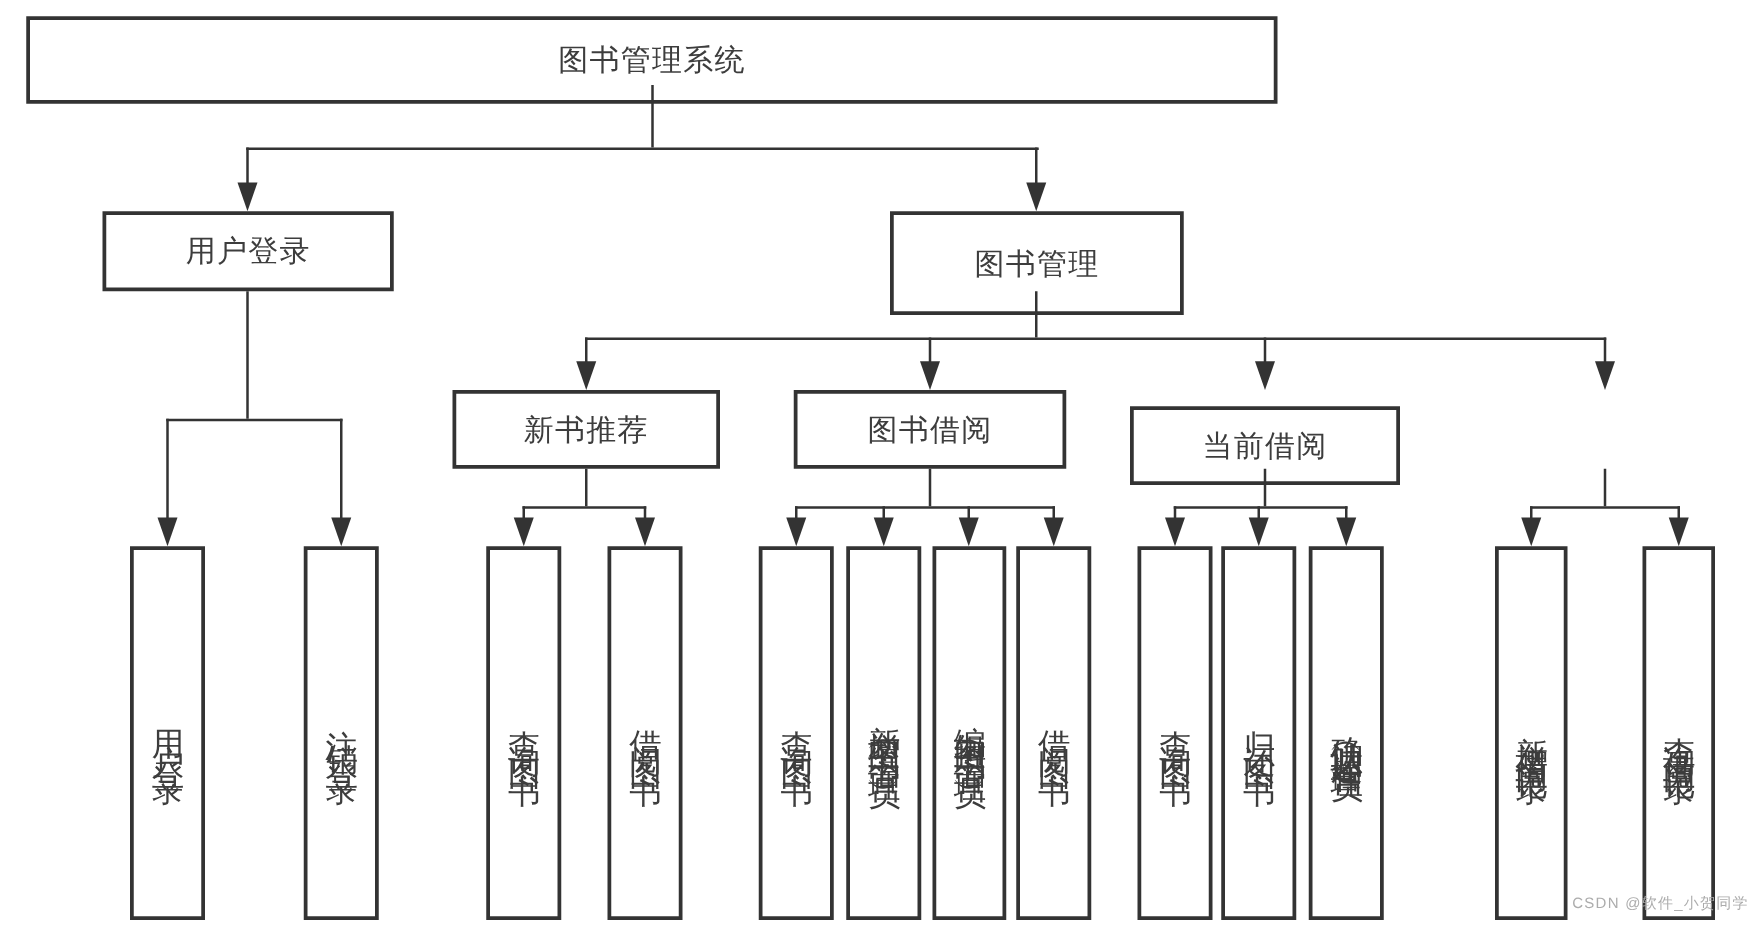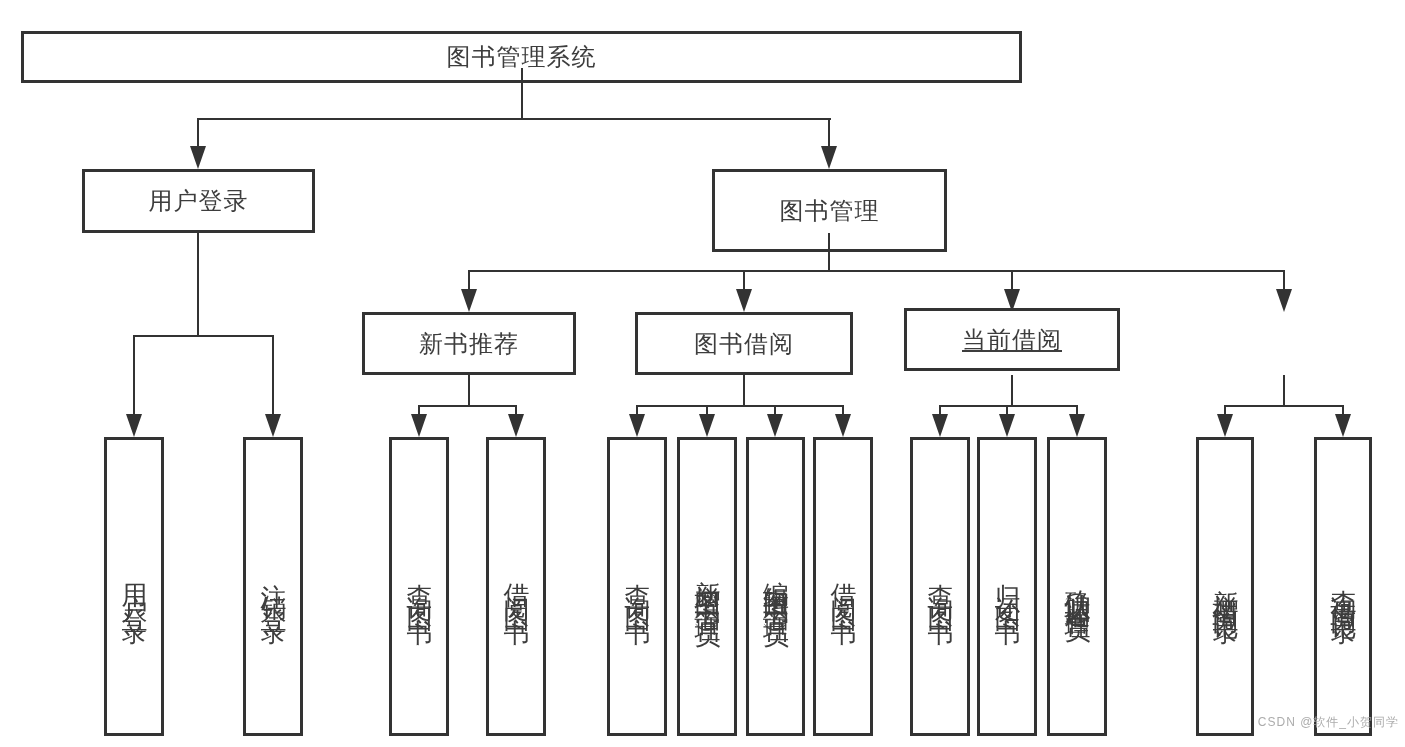--- a/index.html
+++ b/index.html
@@ -27,21 +27,21 @@
   .watermark{
     position:absolute;top:714px;right:6px;z-index:20;
     font-size:12px;color:rgba(168,168,168,0.95);letter-spacing:1px;white-space:nowrap;
   }
 </style>
 </head>
 <body>
 
 <div id="canvas">
 
-  <div class="box hlabel" style="left:21px;top:31px;width:1001px;height:52px;">图书管理系统</div>
+  <div class="box hlabel" style="left:21px;top:13px;width:1001px;height:70px;">图书管理系统</div>
 
   <div class="line" style="left:521px;top:68px;width:2px;height:50px;"></div>
   <div class="line" style="left:197px;top:118px;width:634px;height:2px;"></div>
   <div class="line" style="left:197px;top:118px;width:2px;height:32px;"></div>
   <div class="arrow" style="left:190px;top:146px;"></div>
   <div class="line" style="left:828px;top:118px;width:2px;height:32px;"></div>
   <div class="arrow" style="left:821px;top:146px;"></div>
 
   <div class="box hlabel" style="left:82px;top:169px;width:233px;height:64px;">用户登录</div>
   <div class="box hlabel" style="left:712px;top:169px;width:235px;height:83px;">图书管理</div>
@@ -59,21 +59,21 @@
   <div class="arrow" style="left:461px;top:289px;"></div>
   <div class="line" style="left:743px;top:270px;width:2px;height:22px;"></div>
   <div class="arrow" style="left:736px;top:289px;"></div>
   <div class="line" style="left:1011px;top:270px;width:2px;height:22px;"></div>
   <div class="arrow" style="left:1004px;top:289px;"></div>
   <div class="line" style="left:1283px;top:270px;width:2px;height:22px;"></div>
   <div class="arrow" style="left:1276px;top:289px;"></div>
 
   <div class="box hlabel" style="left:635px;top:312px;width:218px;height:63px;">图书借阅</div>
   <div class="box hlabel" style="left:362px;top:312px;width:214px;height:63px;">新书推荐</div>
-  <div class="box hlabel" style="left:904px;top:308px;width:216px;height:63px;text-decoration:underline;">当前借阅</div>
+  <div class="box hlabel" style="left:904px;top:325px;width:216px;height:63px;">当前借阅</div>
 
   <div class="line" style="left:468px;top:375px;width:2px;height:30px;"></div>
   <div class="line" style="left:418px;top:405px;width:99px;height:2px;"></div>
   <div class="line" style="left:418px;top:405px;width:2px;height:11px;"></div>
   <div class="arrow" style="left:411px;top:414px;"></div>
   <div class="line" style="left:515px;top:405px;width:2px;height:11px;"></div>
   <div class="arrow" style="left:508px;top:414px;"></div>
 
   <div class="line" style="left:743px;top:375px;width:2px;height:30px;"></div>
   <div class="line" style="left:636px;top:405px;width:208px;height:2px;"></div>

